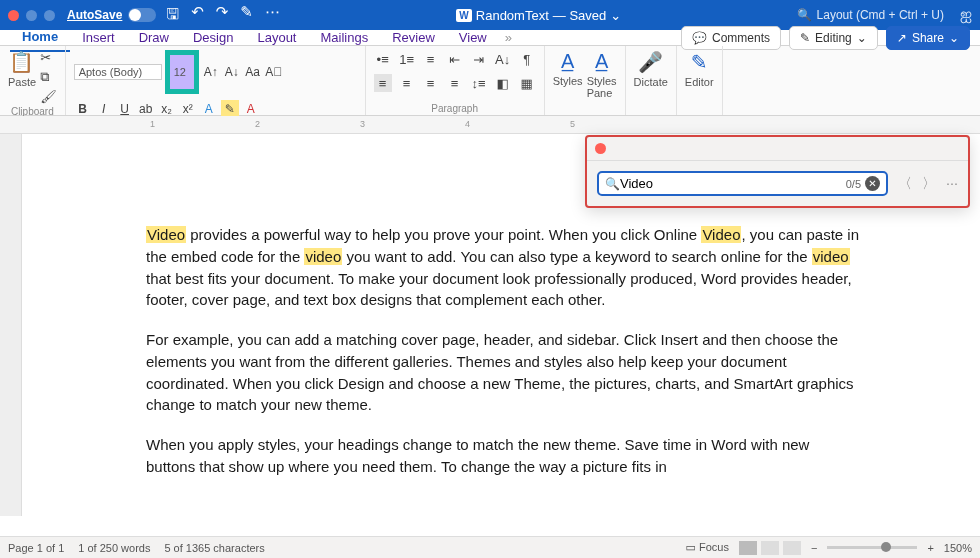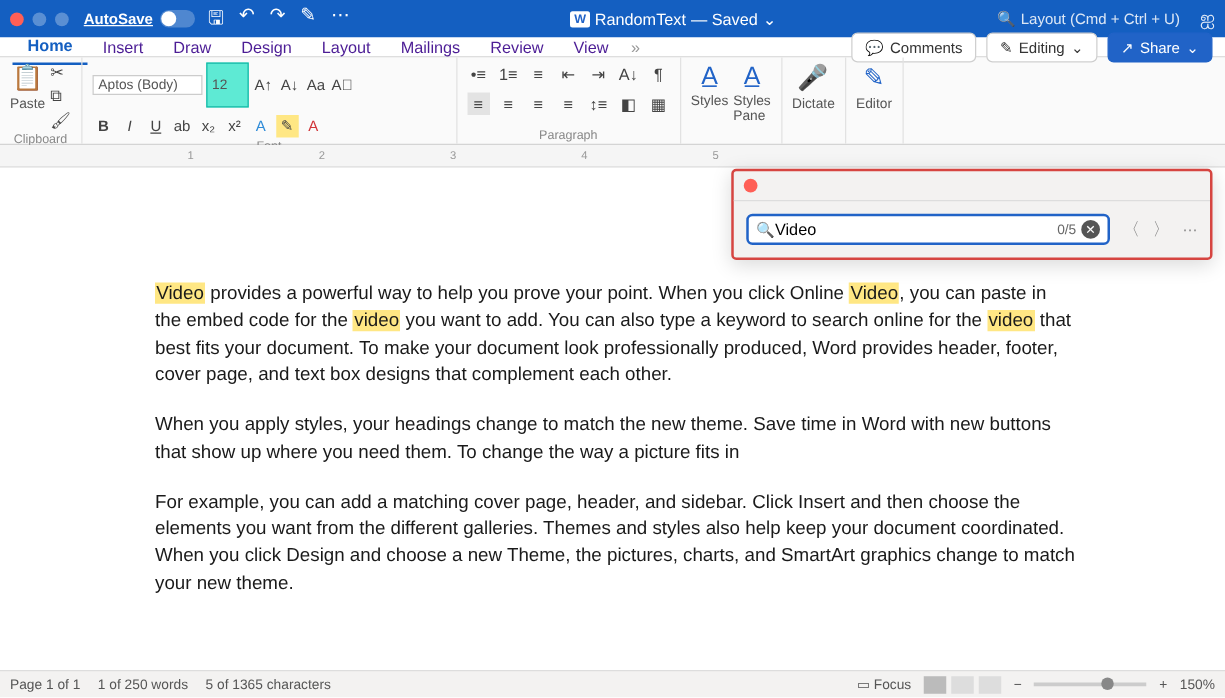--- a/index.html
+++ b/index.html
@@ -27,33 +27,33 @@
 .pill.share { background:#2163c7; color:#fff; border-color:#2163c7; }
 
 .ribbon { height:70px; display:flex; align-items:stretch; border-bottom:1px solid #d4d4d4; background:#fafafa; font-size:11px; color:#555; }
 .group { display:flex; flex-direction:column; justify-content:space-between; padding:4px 8px 1px; border-right:1px solid #e2e2e2; }
 .group-label { text-align:center; font-size:10px; color:#888; padding-top:2px; }
 .group-tools { display:flex; gap:4px; align-items:flex-start; flex:1; }
 .paste { display:flex; flex-direction:column; align-items:center; gap:2px; font-size:11px; }
 .paste-ico { font-size:20px; }
 .mini-col { display:flex; flex-direction:column; gap:4px; font-size:13px; color:#444; }
 .font-select { border:1px solid #ccc; background:#fff; padding:1px 4px; font-size:11px; display:inline-block; min-width:88px; }
-.font-size { border:1px solid #14b8a6; background:#5eead4; padding:11px 4px; font-size:11px; width:34px; display:inline-block; }
+.font-size { border:5px solid #14b8a6; background:#c4b5fd; padding:11px 4px; font-size:11px; width:34px; display:inline-block; }
 .font-row { display:flex; gap:3px; align-items:center; }
 .tiny-btn { width:18px; height:18px; display:inline-flex; align-items:center; justify-content:center; font-size:12px; color:#444; }
 .tiny-btn.y { background:#ffe784; }
 .mini-tiles { display:flex; gap:6px; }
 .mini-tiles .tiny-btn { font-size:13px; }
 .vgrp { display:flex; flex-direction:column; align-items:center; gap:2px; font-size:11px; }
 .vgrp .ico { font-size:20px; color:#2163c7; }
 
 .ruler { height:18px; background:#f5f5f5; border-bottom:1px solid #ddd; position:relative; font-size:9px; color:#999; }
 .ruler span { position:absolute; top:3px; }
 
-.doc-wrap { display:flex; height:382px;flex-direction:column; }
+.doc-wrap { display:flex; height:382px; }
 .gutter { width:22px; background:#eee; border-right:1px solid #ddd; }
 .page { flex:1; background:#fff; overflow:hidden; padding:90px 120px 0 124px; font-family:Aptos,Arial,sans-serif; font-size:15px; line-height:1.45; color:#1a1a1a; letter-spacing:0px; }
 .page p { margin-bottom:18px; }
 mark { background:#ffe784; color:inherit; padding:0 1px; }
 
 .find-panel { position:absolute; top:135px; right:10px; width:385px; background:#f3f2f1; border:2px solid #d64541; border-radius:4px; font-size:12px; box-shadow:0 4px 16px rgba(0,0,0,0.15); }
 .find-title { display:flex; align-items:center; padding:6px 8px; border-bottom:1px solid #ddd; }
 .red-dot { width:11px; height:11px; background:#ff5f56; border-radius:50%; margin-right:8px; }
 .find-title-text { flex:1; text-align:center; font-weight:600; color:#333; font-size:13px; }
 .find-body { padding:10px; display:flex; align-items:center; gap:10px; }
@@ -240,22 +240,22 @@
   <span style="left:255px">2</span>
   <span style="left:360px">3</span>
   <span style="left:465px">4</span>
   <span style="left:570px">5</span>
 </div>
 
 <div class="doc-wrap">
   <div class="gutter"></div>
   <div class="page">
     <p><mark>Video</mark><span> provides a powerful way to help you prove your point. When you click Online </span><mark>Video</mark><span>, you can paste in the embed code for the </span><mark>video</mark><span> you want to add. You can also type a keyword to search online for the </span><mark>video</mark><span> that best fits your document. To make your document look professionally produced, Word provides header, footer, cover page, and text box designs that complement each other.</span></p>
+    <p>For example, you can add a matching cover page, header, and sidebar. Click Insert and then choose the elements you want from the different galleries. Themes and styles also help keep your document coordinated. When you click Design and choose a new Theme, the pictures, charts, and SmartArt graphics change to match your new theme.</p>
     <p>When you apply styles, your headings change to match the new theme. Save time in Word with new buttons that show up where you need them. To change the way a picture fits in</p>
-    <p>For example, you can add a matching cover page, header, and sidebar. Click Insert and then choose the elements you want from the different galleries. Themes and styles also help keep your document coordinated. When you click Design and choose a new Theme, the pictures, charts, and SmartArt graphics change to match your new theme.</p>
   </div>
 </div>
 
 <div class="find-panel">
   <div class="find-title">
     <span class="red-dot"></span>
   </div>
   <div class="find-body">
     <div class="find-input">
       <span>🔍</span>

